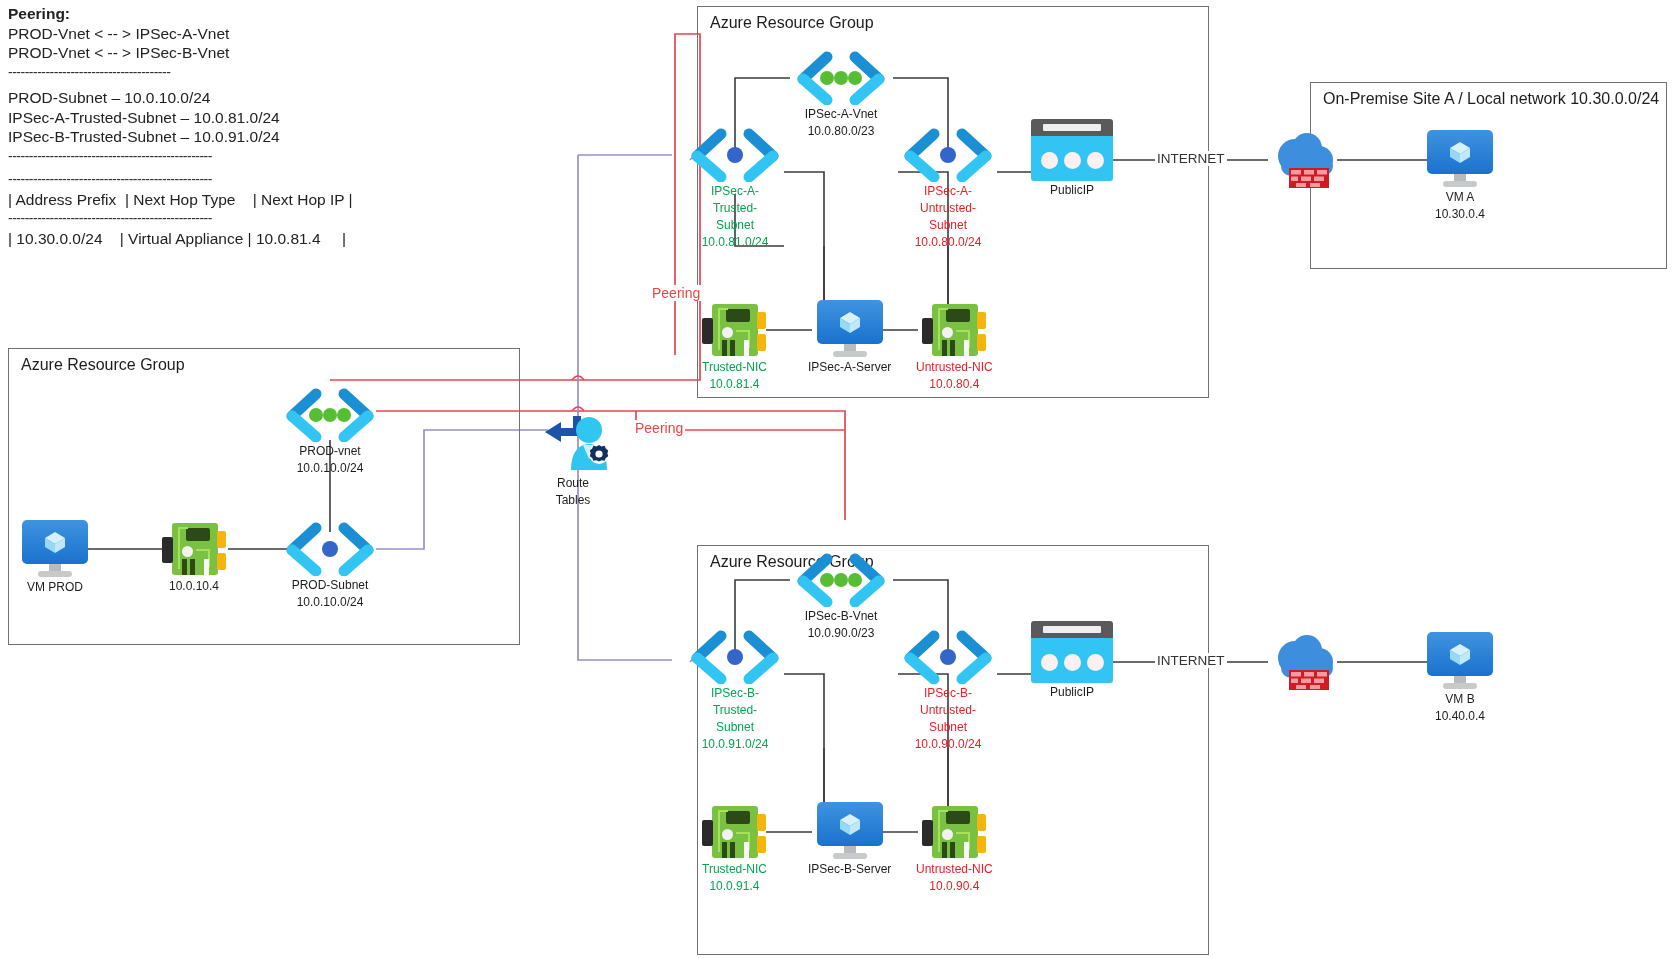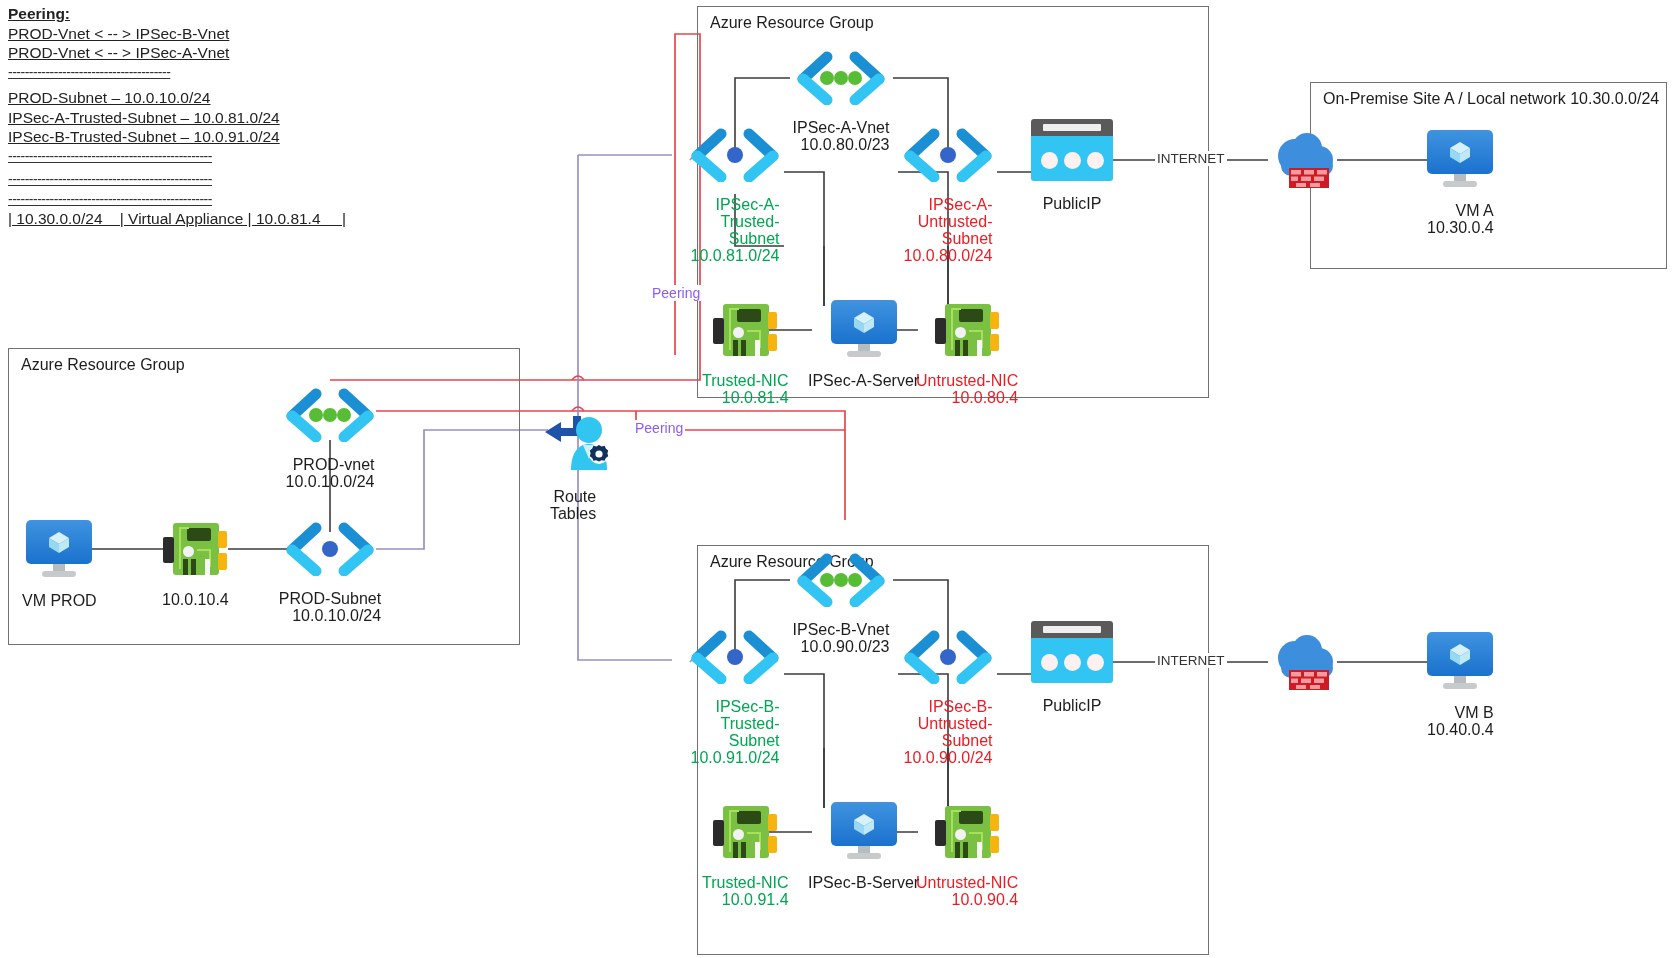--- a/index.html
+++ b/index.html
@@ -4,30 +4,30 @@
 <style>
   html,body{margin:0;padding:0;background:#fff;}
   body{width:1673px;height:958px;position:relative;overflow:hidden;
        font-family:"Liberation Sans","DejaVu Sans",sans-serif;color:#222;}
   .canvas{position:absolute;left:0;top:0;width:1673px;height:958px;}
   svg.wires{position:absolute;left:0;top:0;width:1673px;height:958px;pointer-events:none;}
 
   
   .infoblock{position:absolute;left:8px;top:4px;width:400px;font-size:15.5px;line-height:19.5px;}
   .infoblock .hd{font-weight:bold;}
-  .infoblock .ln{white-space:pre;text-decoration:underline;}
+  .infoblock .ln{white-space:pre;}
   .infoblock .rule{letter-spacing:-0.5px;font-size:14px;color:#333;}
 
   
   .group{position:absolute;border:1.4px solid #6f7172;background:transparent;text-align:right;}
   .group>.gtitle{position:absolute;left:12px;top:7px;font-size:16px;color:#1d1d1d;white-space:nowrap;}
 
   
   .node{position:absolute;display:flex;flex-direction:column;align-items:center;}
-  .nlabel{font-size:16px;line-height:17px;text-align:right;white-space:pre-line;color:#1d1d1d;margin-top:14px;}
+  .nlabel{font-size:12px;line-height:17px;text-align:center;white-space:pre-line;color:#1d1d1d;margin-top:1px;}
   .nlabel.green{color:#00a651;}
   .nlabel.red{color:#ed1c24;}
 
   
   .vnet{position:relative;width:104px;height:54px;}
 
   
   .nic{position:relative;width:64px;height:56px;}
   .nic .board2{position:absolute;left:10px;top:2px;width:46px;height:52px;background:#7ac143;border-radius:3px;}
   .nic .conn{position:absolute;left:0px;top:16px;width:11px;height:26px;background:#2b2b2b;border-radius:2px;}
@@ -54,21 +54,21 @@
   .pip .body{position:absolute;left:0;top:17px;width:82px;height:45px;background:#32c5f4;border-radius:0 0 3px 3px;}
   .pip .circ{position:absolute;top:33px;width:17px;height:17px;border-radius:50%;background:#fdf0f0;}
 
   
   .cloudfw{position:relative;width:80px;height:62px;}
 
   
   .rtic{position:relative;width:92px;height:62px;}
 
   .wirelabel{position:absolute;font-size:14px;white-space:nowrap;background:#fff;padding:0 2px;}
-  .wirelabel.peer{color:#8b5cf6;}
+  .wirelabel.peer{color:#ef4444;}
   .wirelabel.inet{color:#333;font-size:13.5px;}
 </style>
 </head>
 <body>
 
 <div class="canvas">
 
   <svg class="wires" viewBox="0 0 1673 958">
     <g fill="none" stroke="#3b3b3b" stroke-width="1.6">
 
@@ -134,30 +134,31 @@
     </g>
 
     <g fill="none" stroke="#e8454f" stroke-width="1.7">
       <path d="M572 380 q6 -8 12 0"></path>
       <path d="M572 411 q6 -8 12 0"></path>
     </g>
   </svg>
 
   <div class="infoblock">
     <div class="hd ln">Peering:</div>
+    <div class="ln">PROD-Vnet &lt; -- &gt; IPSec-A-Vnet</div>
     <div class="ln">PROD-Vnet &lt; -- &gt; IPSec-B-Vnet</div>
-    <div class="ln">PROD-Vnet &lt; -- &gt; IPSec-A-Vnet</div>
     <div class="ln rule">---------------------------------------</div>
     <div style="height:6px"></div>
     <div class="ln">PROD-Subnet – 10.0.10.0/24</div>
     <div class="ln">IPSec-A-Trusted-Subnet – 10.0.81.0/24</div>
     <div class="ln">IPSec-B-Trusted-Subnet – 10.0.91.0/24</div>
     <div class="ln rule">-------------------------------------------------</div>
     <div style="height:4px"></div>
     <div class="ln rule">-------------------------------------------------</div>
+    <div class="ln">| Address Prefix  | Next Hop Type    | Next Hop IP |</div>
     <div class="ln rule">-------------------------------------------------</div>
     <div class="ln">| 10.30.0.0/24    | Virtual Appliance | 10.0.81.4     |</div>
   </div>
 
   <div class="group" style="left:8px;top:348px;width:510px;height:295px;">
     <div class="gtitle">Azure Resource Group</div>
   </div>
 
   <div class="group" style="left:697px;top:6px;width:510px;height:390px;">
     <div class="gtitle">Azure Resource Group</div>

